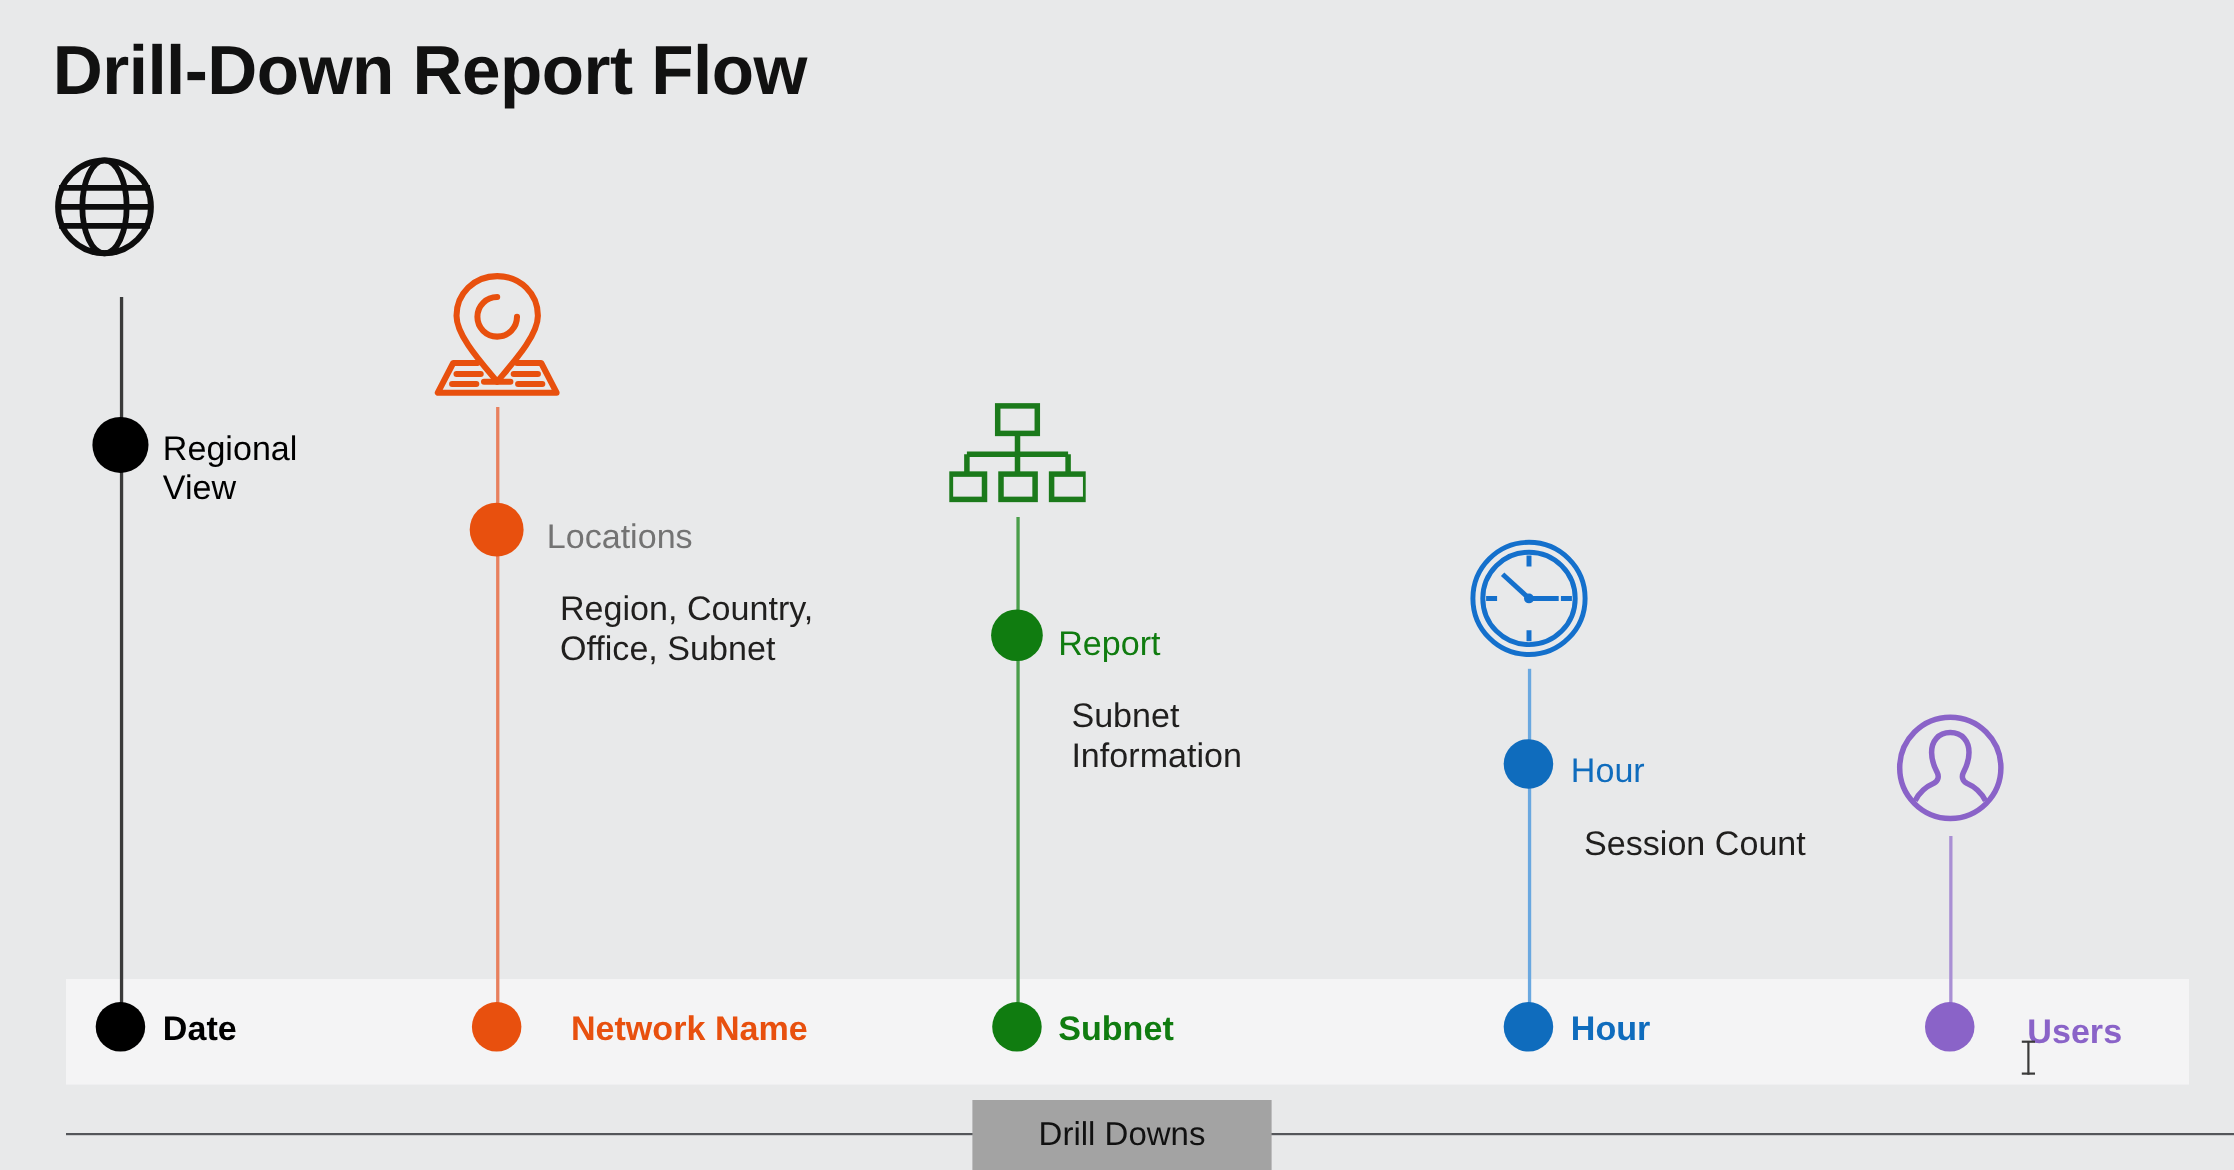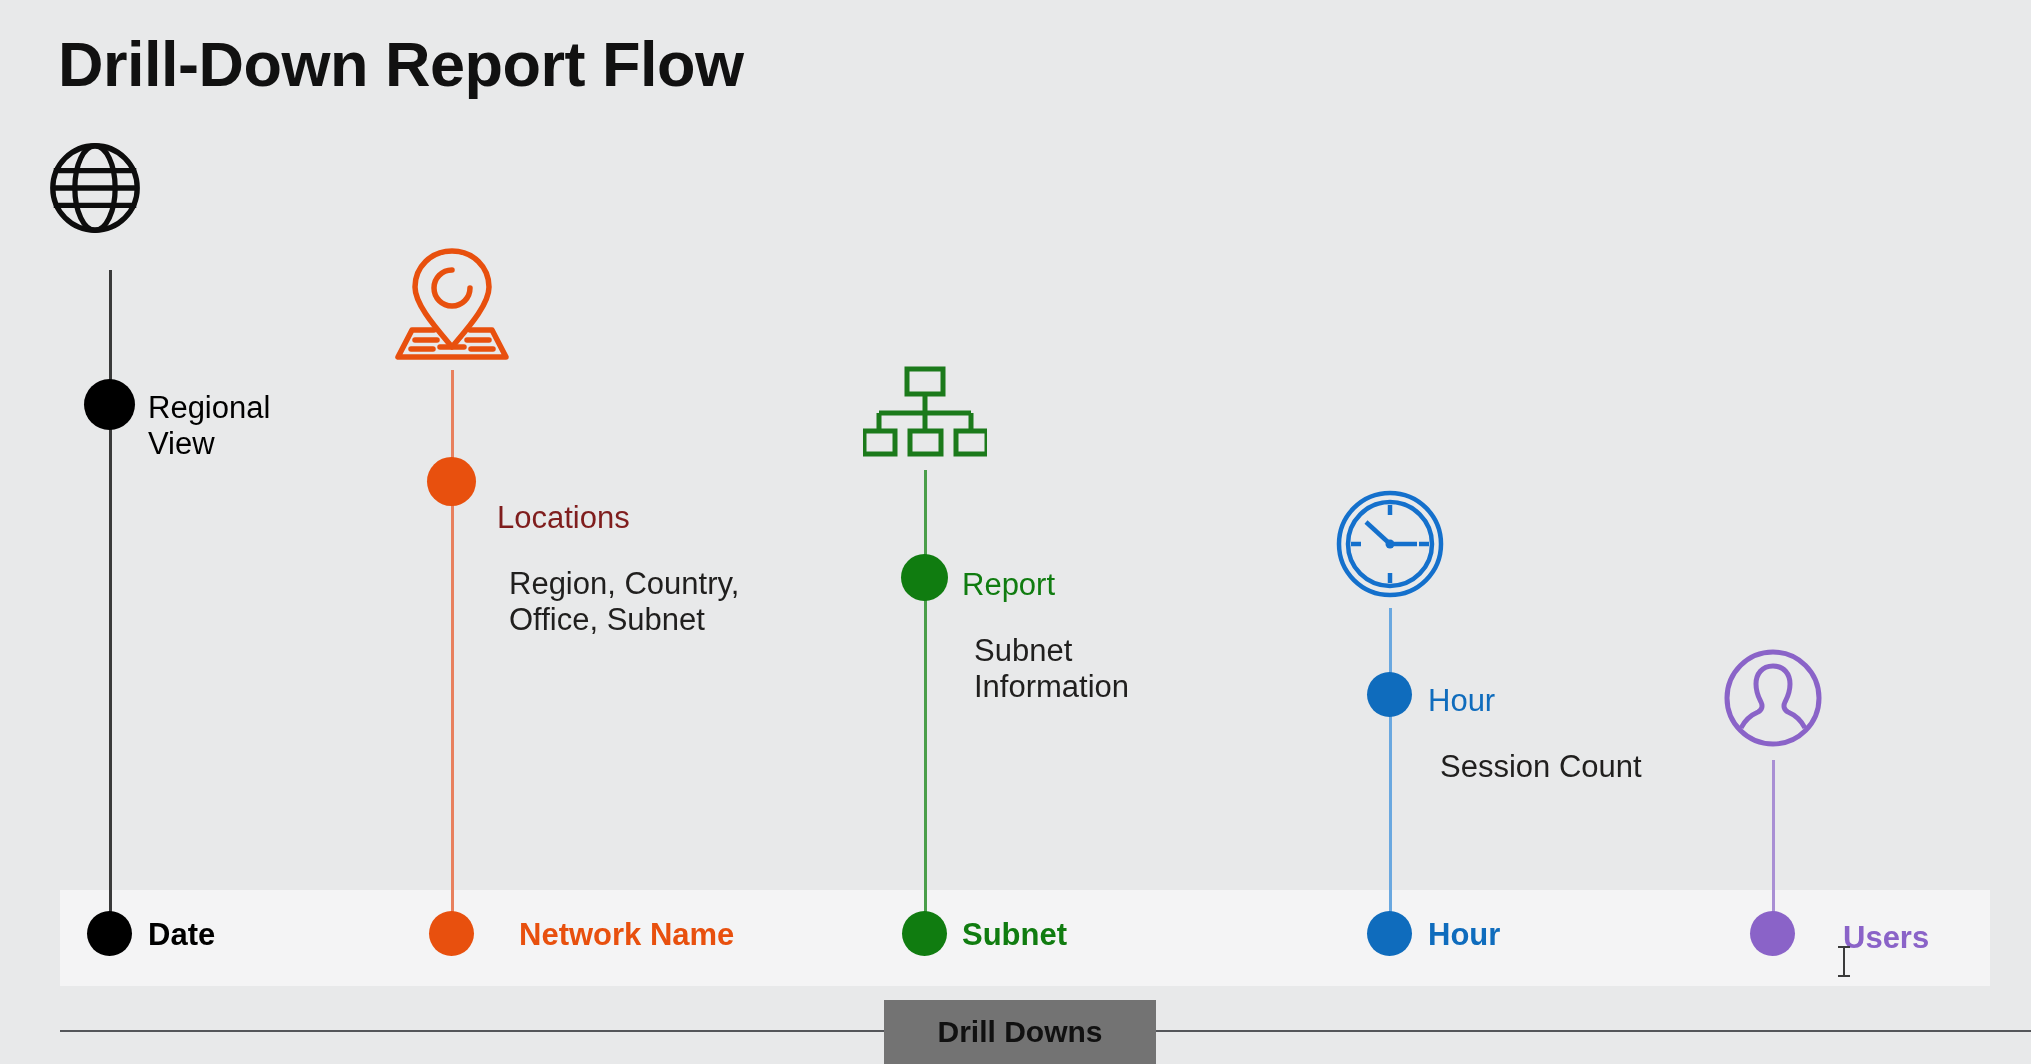--- a/index.html
+++ b/index.html
@@ -13,21 +13,21 @@
     width: 2031px;
     height: 1064px;
     background: #e8e9ea;
     font-family: "Liberation Sans", sans-serif;
     overflow: hidden;
   }
 
   
   #page-title {
     position: absolute;
-    left: 58px;
+    left: 48px;
     top: 28px;
     font-size: 63px;
     font-weight: bold;
     color: #111111;
     letter-spacing: -0.5px;
     white-space: nowrap;
   }
 
   
   #bottom-band {
@@ -47,26 +47,26 @@
     width: 1971px;
     height: 2px;
     background: #54565a;
   }
   #drilldown-label {
     position: absolute;
     left: 884px;
     top: 1000px;
     width: 272px;
     height: 64px;
-    background: #737373;
+    background: #a3a3a3;
     display: flex;
     align-items: center;
     justify-content: center;
     font-size: 30px;
-    font-weight: bold;
+    font-weight: normal;
     color: #111111;
     white-space: nowrap;
   }
 
   
   .stem {
     position: absolute;
     width: 3px;
   }
 
@@ -228,21 +228,21 @@
   <div class="dot" style="left:427px;  top:457px; width:49px; height:49px; background:#e8500e;"></div>
   <div class="dot" style="left:901px;  top:554px; width:47px; height:47px; background:#107c10;"></div>
   <div class="dot" style="left:1367px; top:672px; width:45px; height:45px; background:#0f6cbd;"></div>
 
   <div class="node-label" style="left:148px; top:372px;">
     <div class="node-title" style="color:#000000;">Regional
 View</div>
   </div>
 
   <div class="node-label" style="left:497px; top:452px;">
-    <div class="node-title" style="color:#7f1d1d;margin-top:30px;">Locations</div>
+    <div class="node-title" style="color:#737373;">Locations</div>
     <div class="node-desc">Region, Country,
 Office, Subnet</div>
   </div>
 
   <div class="node-label" style="left:962px; top:549px;">
     <div class="node-title" style="color:#107c10;">Report</div>
     <div class="node-desc">Subnet
 Information</div>
   </div>
 

